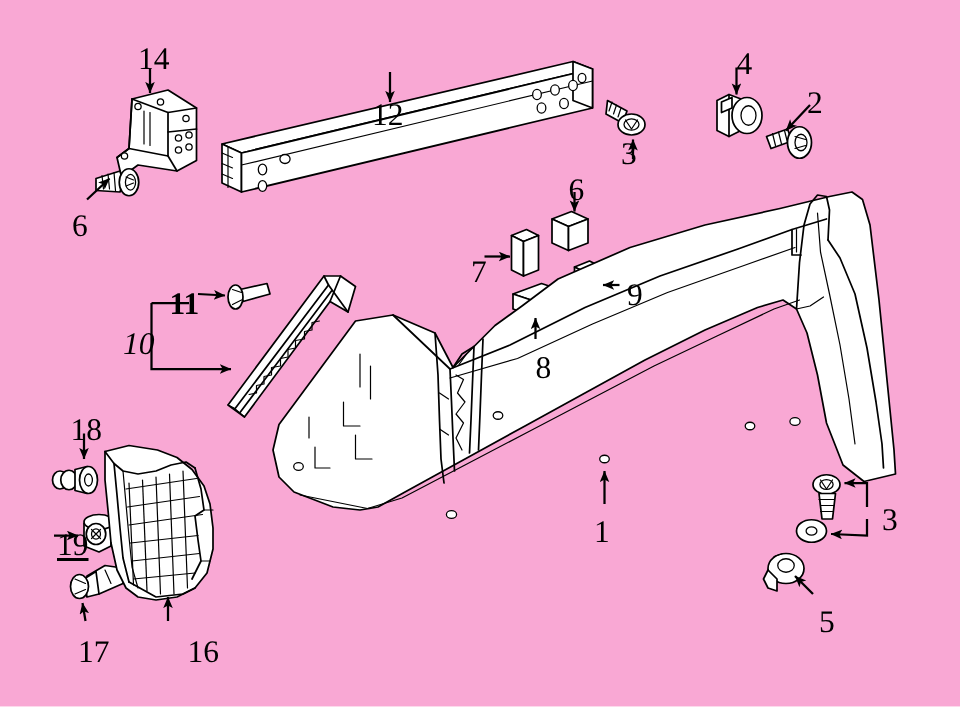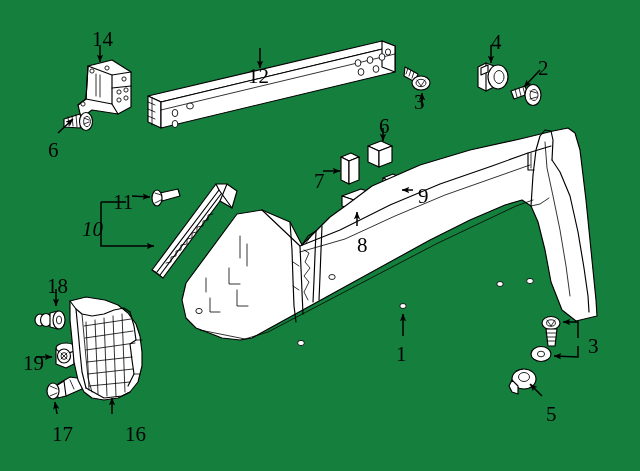--- a/index.html
+++ b/index.html
@@ -4,21 +4,21 @@
 <style>
   html, body {
     margin: 0;
     padding: 0;
     background: #ffffff;
   }
   #diagram-root {
     position: relative;
     width: 640px;
     height: 471px;
-    background: #15803d;
+    background: #f9a8d4;
     font-family: "Liberation Serif", serif;
     overflow: hidden;
   }
   svg.layer {
     position: absolute;
     top: 0;
     left: 0;
     width: 640px;
     height: 471px;
   }
@@ -364,24 +364,24 @@
 
   <div class="callout" style="left:92px;  top:29px;">14</div>
   <div class="callout" style="left:248px; top:32px;margin-top:34px;">12</div>
   <div class="callout" style="left:491px; top:32px;">4</div>
   <div class="callout" style="left:538px; top:58px;">2</div>
   <div class="callout" style="left:414px; top:92px;">3</div>
   <div class="callout" style="left:379px; top:116px;">6</div>
   <div class="callout" style="left:48px;  top:140px;">6</div>
   <div class="callout" style="left:314px; top:171px;">7</div>
   <div class="callout" style="left:418px; top:186px;">9</div>
-  <div class="callout" style="left:113px; top:192px;">11</div>
+  <div class="callout" style="left:113px; top:192px;font-weight:bold;">11</div>
   <div class="callout" style="left:82px;  top:219px;font-style:italic;">10</div>
   <div class="callout" style="left:357px; top:235px;">8</div>
   <div class="callout" style="left:47px;  top:276px;">18</div>
   <div class="callout" style="left:588px; top:336px;">3</div>
   <div class="callout" style="left:396px; top:344px;">1</div>
-  <div class="callout" style="left:23px;  top:353px;">19</div>
+  <div class="callout" style="left:38px;  top:353px;text-decoration:underline;">19</div>
   <div class="callout" style="left:546px; top:404px;">5</div>
   <div class="callout" style="left:52px;  top:424px;">17</div>
   <div class="callout" style="left:125px; top:424px;">16</div>
 
 </div>
 
 </body></html>

